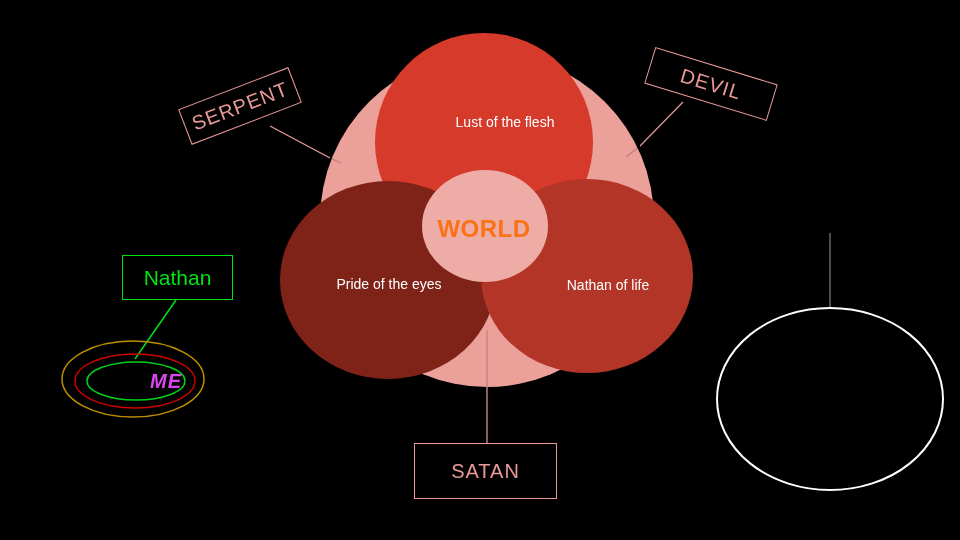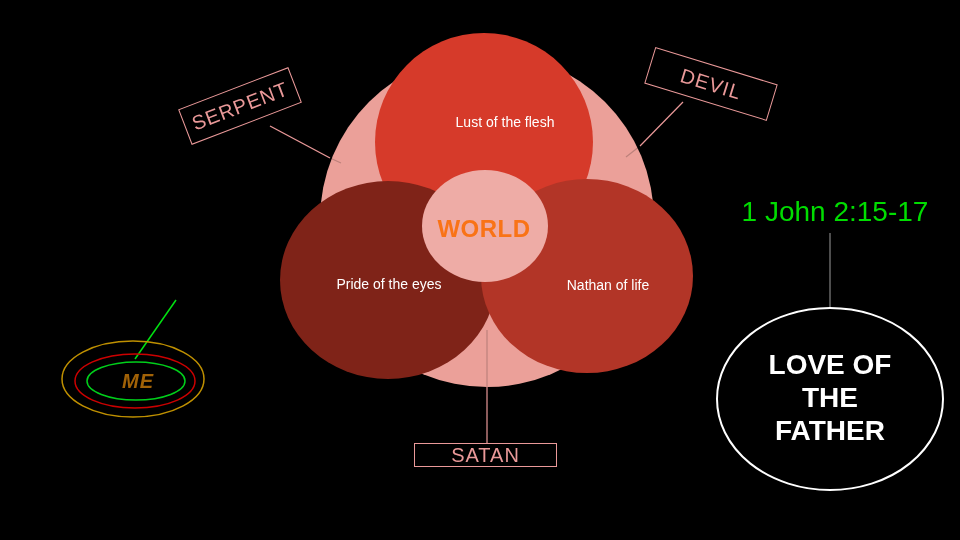--- a/index.html
+++ b/index.html
@@ -10,31 +10,31 @@
   .abs{position:absolute;}
   .center-txt{transform:translate(-50%,-50%);white-space:nowrap;}
   
   .callout{
     position:absolute;display:flex;align-items:center;justify-content:center;
     border:1px solid #ea9999;color:#ea9999;font-size:20px;letter-spacing:1px;
     box-sizing:border-box;background:transparent;
   }
   #serpent-box{left:181px;top:87px;width:118px;height:38px;transform:rotate(-21deg);}
   #devil-box{left:647px;top:65px;width:128px;height:38px;transform:rotate(17deg);}
-  #satan-box{left:414px;top:443px;width:143px;height:24px;}
+  #satan-box{left:414px;top:443px;width:143px;height:56px;}
   #nathan-box{
     position:absolute;left:122px;top:255px;width:111px;height:45px;
     border:1.5px solid #00e211;color:#00e211;font-size:21px;
     display:flex;align-items:center;justify-content:center;box-sizing:border-box;
   }
   
   .venn-label{color:#ffffff;font-size:14px;padding-left:36px;}
   #world-label{color:#f97316;font-size:24px;font-weight:bold;letter-spacing:.5px;}
   
-  #me-label{color:#a16207;font-size:20px;font-weight:bold;font-style:italic;letter-spacing:1px;}
+  #me-label{color:#d946ef;font-size:20px;font-weight:bold;font-style:italic;letter-spacing:1px;margin-left:28px;}
   
   #verse-label{color:#00dd00;font-size:28px;}
   #love-label{
     color:#ffffff;font-size:28px;font-weight:bold;text-align:center;line-height:1.18;
     transform:translate(-50%,-50%);
   }
   svg{position:absolute;left:0;top:0;}
 </style>
 </head>
 <body>
@@ -77,21 +77,19 @@
   <div class="callout" id="serpent-box">
     <span>SERPENT</span>
   </div>
   <div class="callout" id="devil-box">
     <span>DEVIL</span>
   </div>
   <div class="callout" id="satan-box">
     <span>SATAN</span>
   </div>
 
+  <div id="nathan-box">
+    <span>Nathan</span>
+  </div>
   <div class="abs center-txt" id="me-label" style="left:138px;top:381px;">ME</div>
 
-  <div class="abs center-txt" id="verse-label" style="left:835px;top:212px;">1 John 2:15-17</div>
-  <div class="abs" id="love-label" style="left:830px;top:398px;">
-    <div>LOVE OF</div>
-    <div>THE FATHER</div>
-  </div>
 
 </div>
 
 </body></html>

